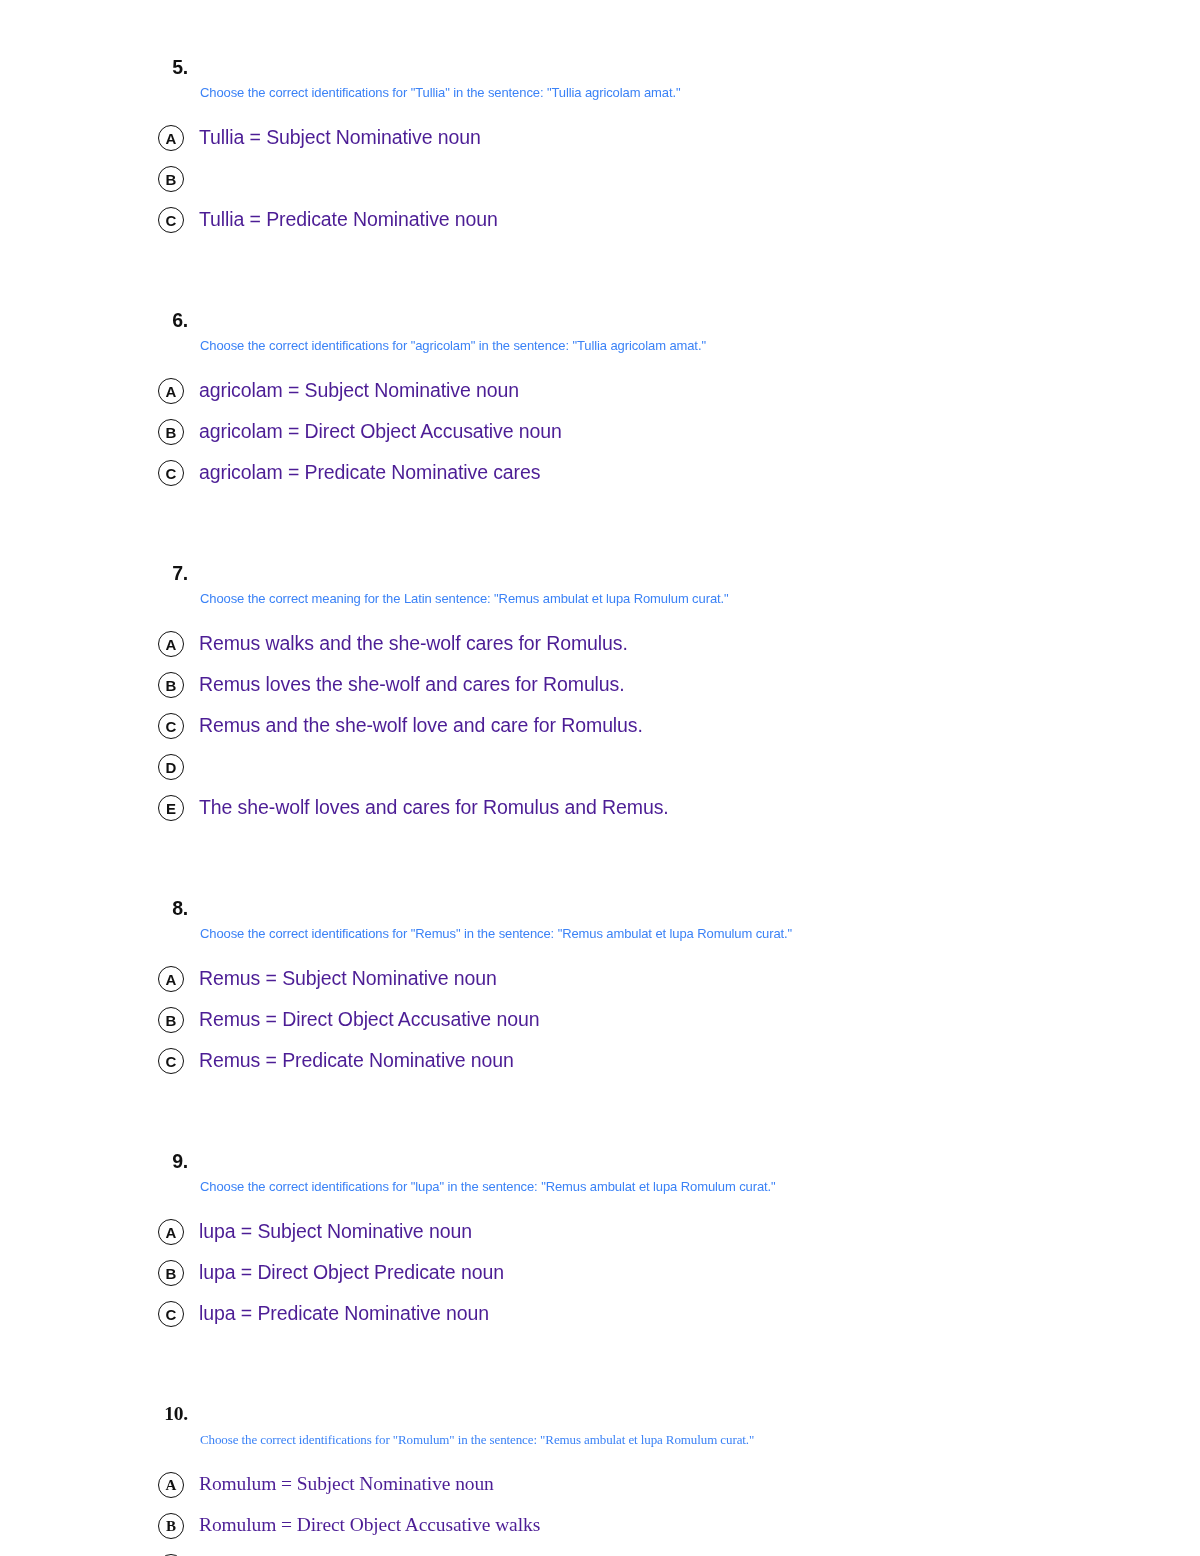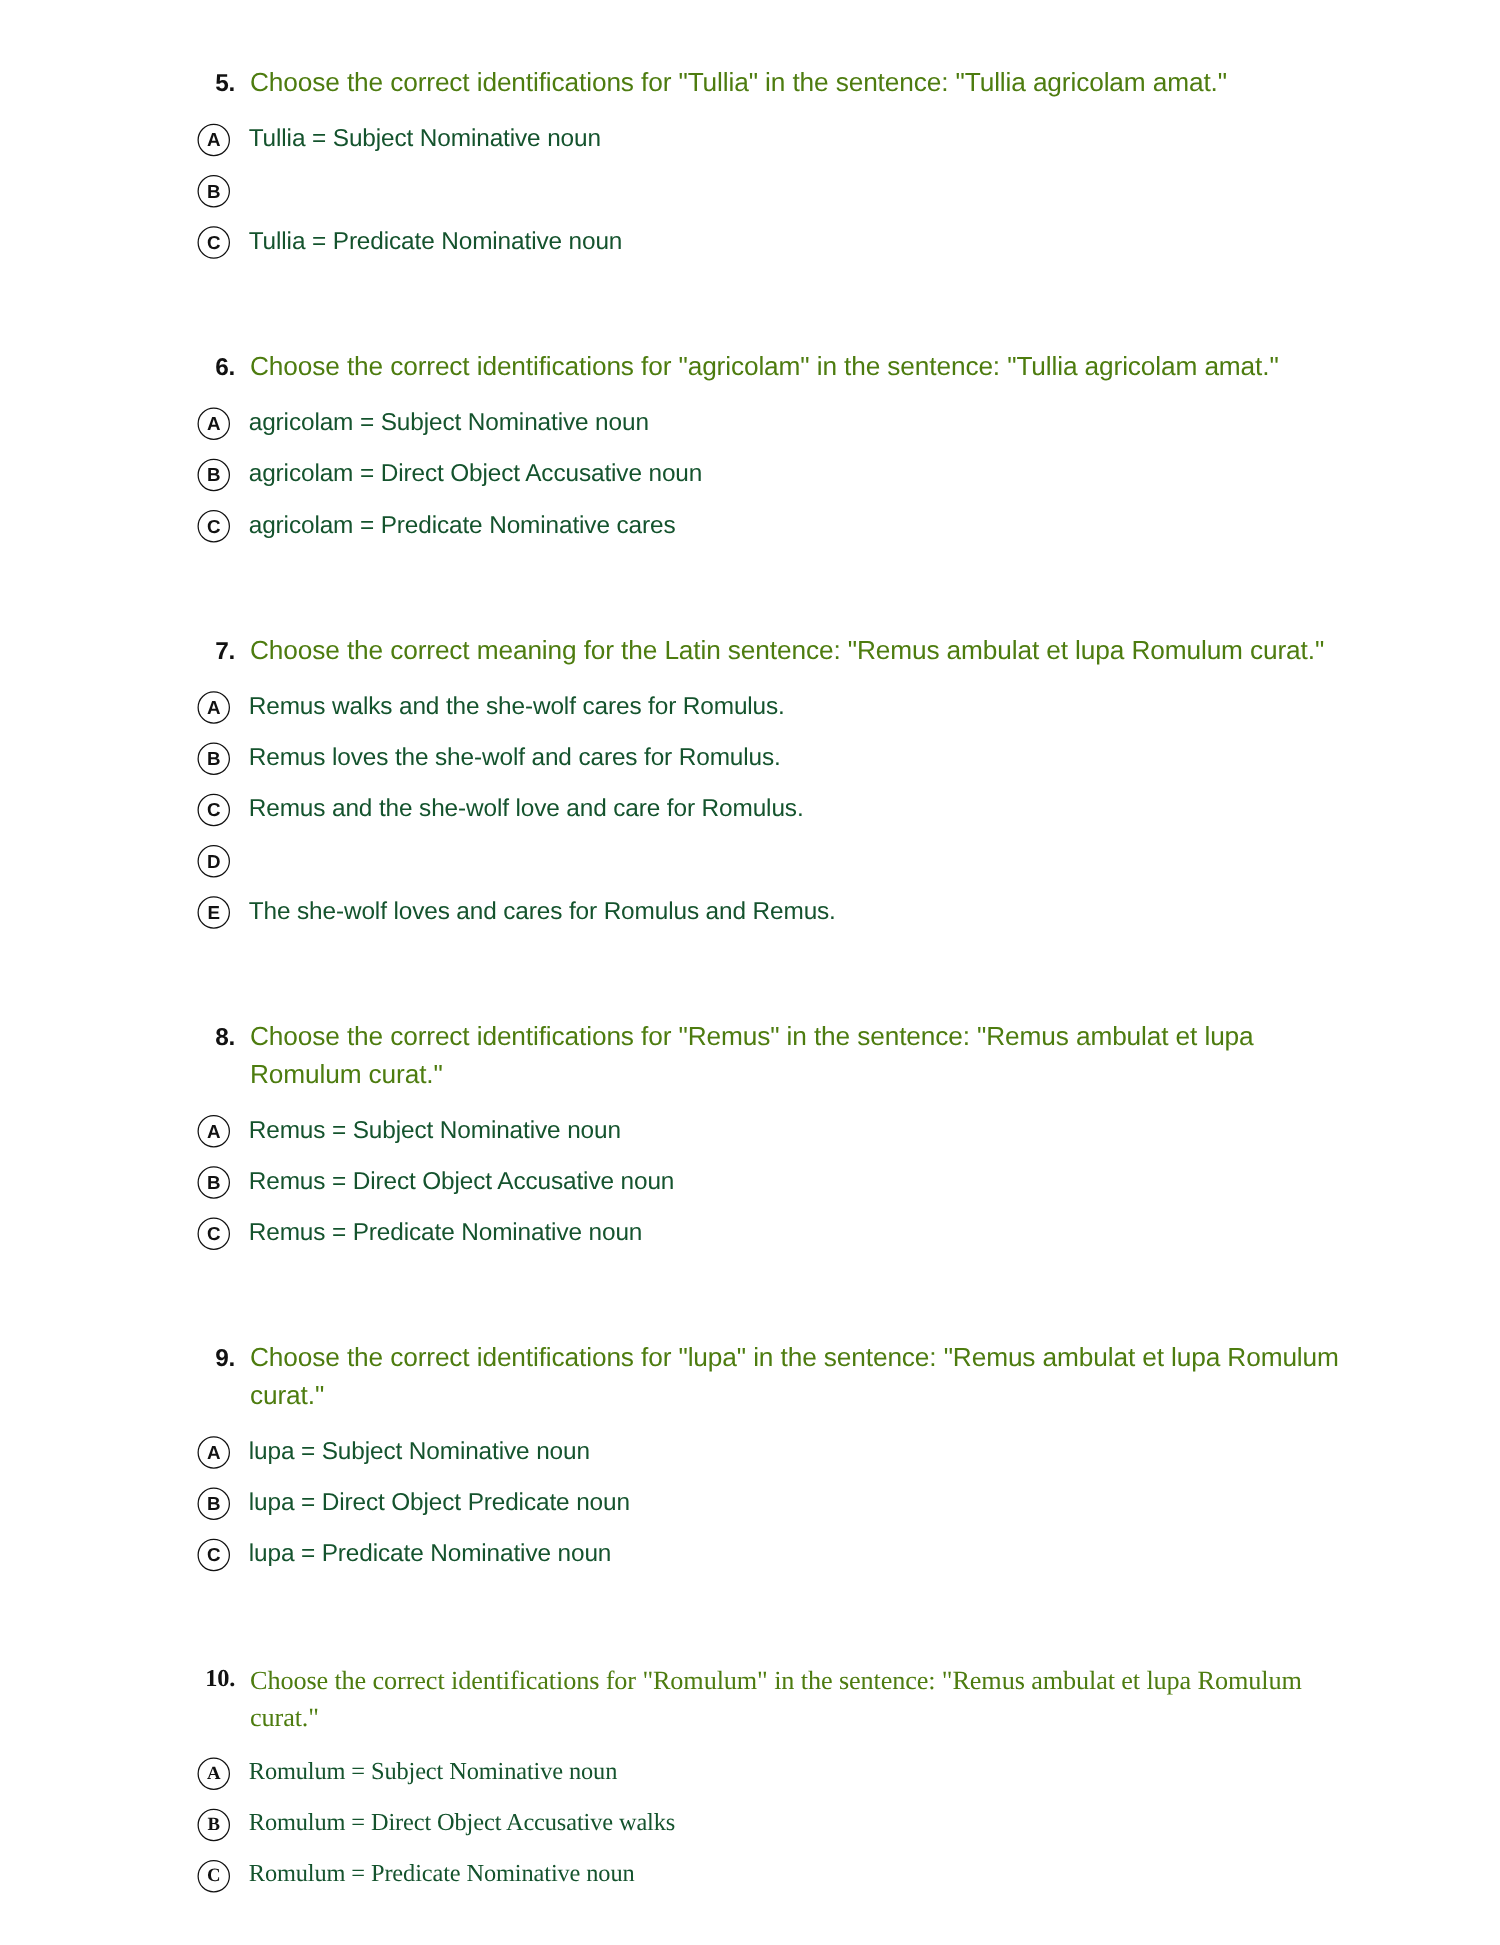--- a/index.html
+++ b/index.html
@@ -49,25 +49,26 @@
     padding-right: 12px;
     box-sizing: border-box;
     font-size: 19.5px;
     font-weight: bold;
     line-height: 30px;
     letter-spacing: -0.2px;
     color: #111111;
   }
   .q-text {
     flex: 1 1 auto;
-    font-size: 21px;
+    font-size: 13px;
     line-height: 30px;
-    color: #4d7c0f;
+    color: #3b82f6;
     letter-spacing: -0.1px;
     max-width: 880px;
+    margin-top: 26px;
   }
 
   
   .options {
     display: block;
   }
   .option-row {
     display: flex;
     align-items: flex-start;
     height: 41px;
@@ -86,21 +87,21 @@
     font-weight: bold;
     line-height: 1;
     color: #111111;
     margin-top: 3px;
   }
   .option-text {
     flex: 1 1 auto;
     margin-left: 15px;
     font-size: 19.5px;
     line-height: 30px;
-    color: #14532d;
+    color: #4c1d95;
     letter-spacing: -0.1px;
     white-space: nowrap;
   }
 </style>
 </head>
 <body>
 
 <div class="page">
   <div class="quiz" id="quiz-root">
       <div class="question-block">

